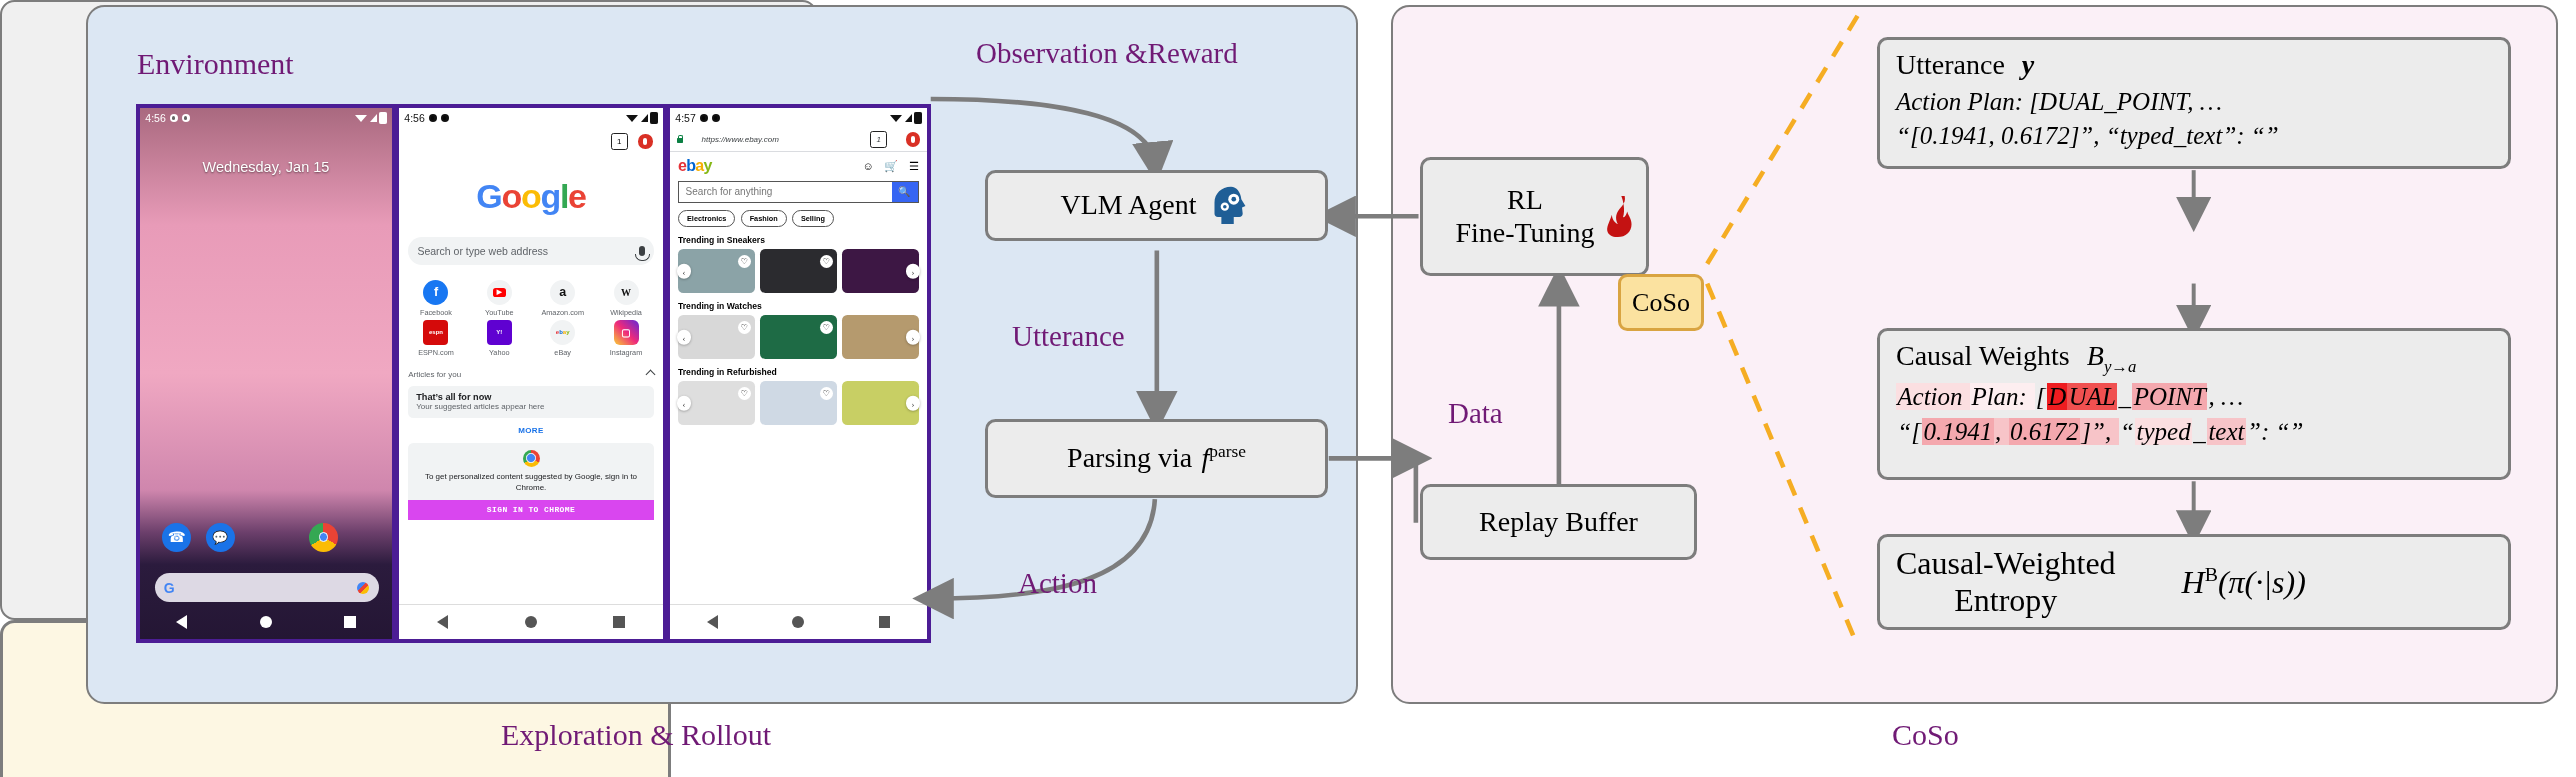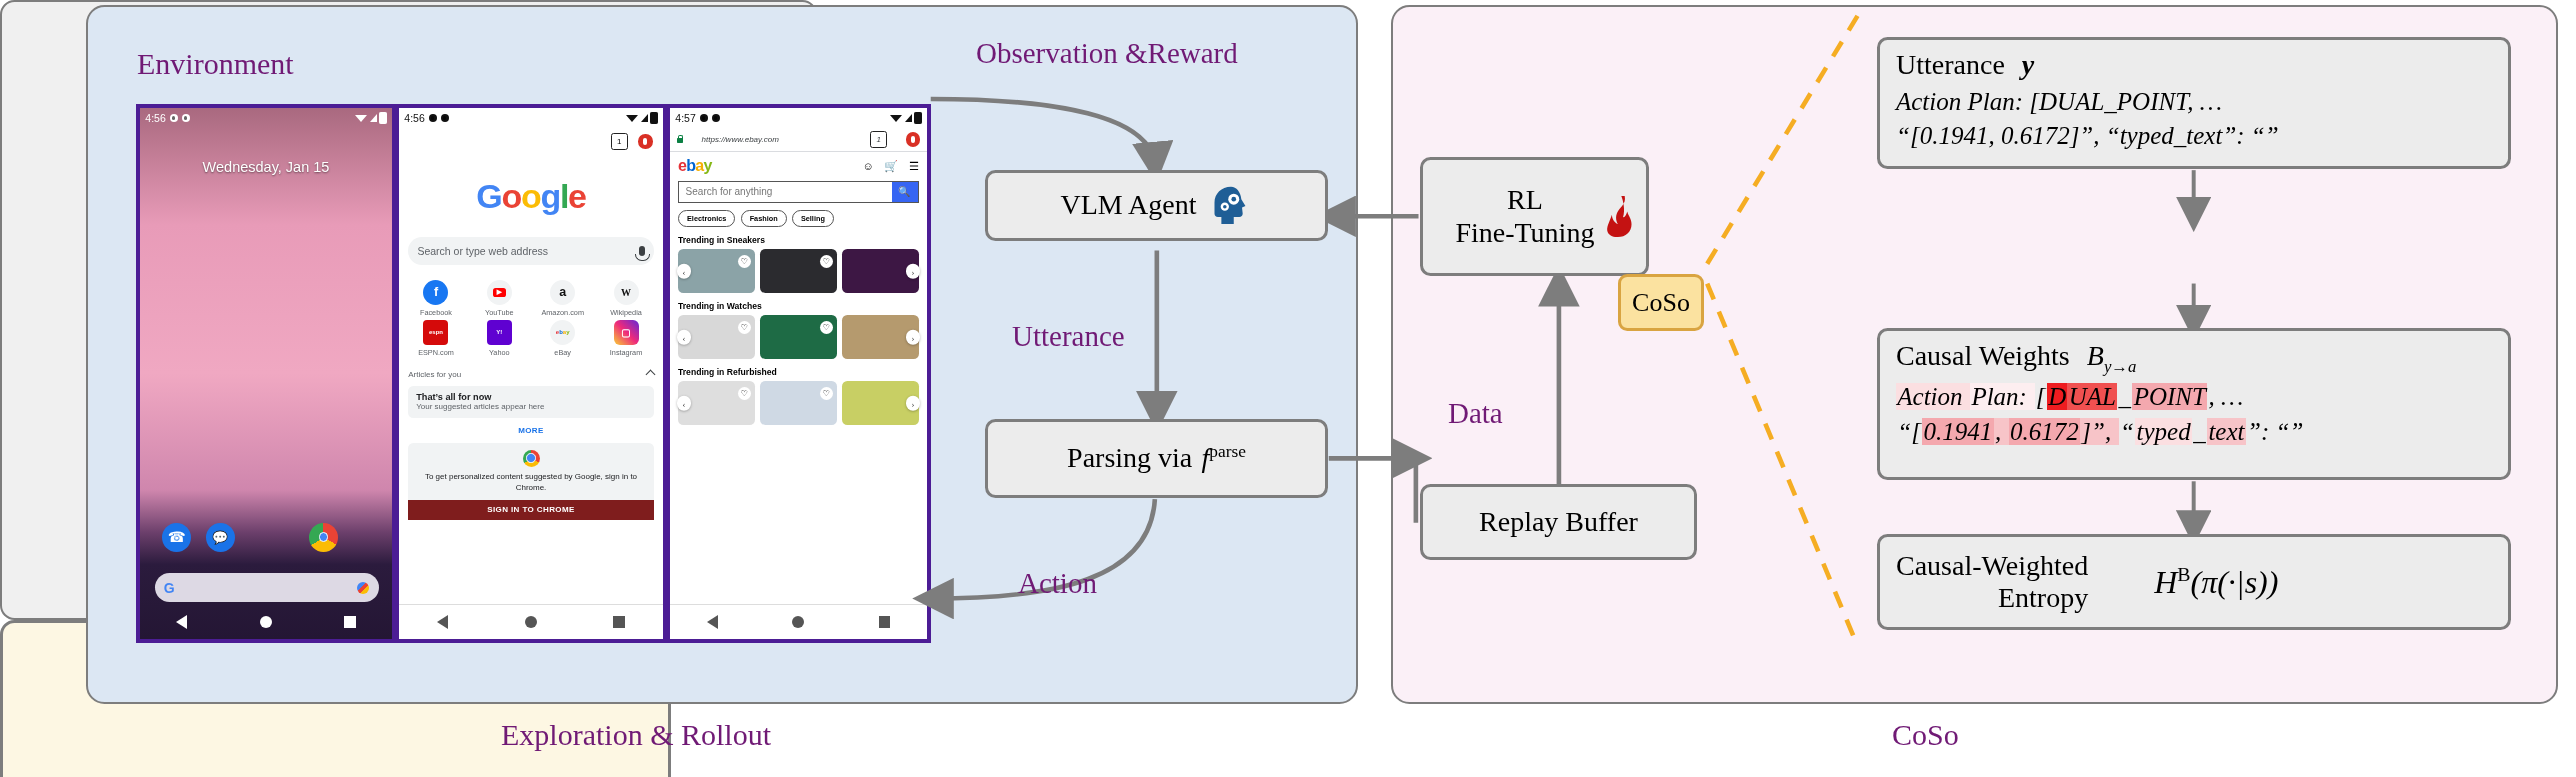--- a/index.html
+++ b/index.html
@@ -83,22 +83,22 @@
                margin:13px 9.2px 0;font-family:"Liberation Sans",sans-serif;font-size:8px;color:#5f6368;}
   .chev-up{width:6px;height:6px;border-left:1.3px solid #3c4043;border-top:1.3px solid #3c4043;transform:rotate(45deg);}
   .card{margin:6.6px 9.2px 0;background:#f1f3f4;border-radius:5.3px;padding:6.6px 8px;}
   .card-t{font-family:"Liberation Sans",sans-serif;font-size:9.2px;font-weight:600;color:#202124;}
   .card-s{font-family:"Liberation Sans",sans-serif;font-size:8px;color:#5f6368;margin-top:0;}
   #p2-more{text-align:center;margin-top:8px;font-family:"Liberation Sans",sans-serif;
            font-size:8px;font-weight:700;color:#1a73e8;letter-spacing:0.4px;}
   #p2-signin{margin:8px 9.2px 0;background:#f1f3f4;border-radius:5.3px;padding:6.6px;text-align:center;}
   #p2-signin .txt{font-family:"Liberation Sans",sans-serif;font-size:8px;color:#202124;
                   line-height:1.35;margin-top:5.3px;}
-  #p2-btn{margin:6.6px -6.6px -6.6px;background:#7f1d1d;color:#fff;
-          font-family:Liberation Sans, sans-serif;font-size:8px;font-weight:700;
+  #p2-btn{margin:6.6px -6.6px -6.6px;background:#d946ef;color:#fff;
+          font-family:Liberation Mono, monospace;font-size:8px;font-weight:700;
           padding:5.3px 0;letter-spacing:0.4px;}
   .chrome-ball{width:17px;height:17px;border-radius:50%;margin:0 auto;
     background:conic-gradient(#ea4335 0 33%,#fbbc05 33% 66%,#34a853 66% 100%);
     display:flex;align-items:center;justify-content:center;}
   .chrome-ball::after{content:"";width:7.3px;height:7.3px;border-radius:50%;background:#4285f4;border:1.3px solid #fff;}
 
   
   #p3-url{display:flex;align-items:center;gap:19px;padding:3.3px 6.6px;
           font-family:"Liberation Sans",sans-serif;font-size:8px;color:#3c4043;
           border-bottom:0.7px solid #dadce0;font-style:italic;}
@@ -457,21 +457,21 @@
     <span>Causal Weights</span>
     <span style="font-style:italic;font-family:'Liberation Serif',serif">
       <span>B</span><span class="sub">y→a</span>
     </span>
   </div>
   <div class="bx-line" id="cw-l1"><span class="hl" style="background: rgb(251, 223, 225);">Action </span><span class="hl" style="background: rgb(253, 238, 240);">Plan: </span><span class="hl" style="background: transparent;">[</span><span class="hl" style="background: rgb(238, 28, 32);">D</span><span class="hl" style="background: rgb(240, 80, 80);">UAL</span><span class="hl" style="background: transparent;">_</span><span class="hl" style="background: rgb(244, 168, 174);">POINT</span><span class="hl" style="background: transparent;">,  …</span></div>
   <div class="bx-line" id="cw-l2"><span class="hl" style="background: transparent;">“[</span><span class="hl" style="background: rgb(244, 168, 174);">0.1941</span><span class="hl" style="background: rgb(247, 196, 200);">, </span><span class="hl" style="background: rgb(244, 168, 174);">0.6172</span><span class="hl" style="background: rgb(247, 196, 200);">]”, </span><span class="hl" style="background: transparent;">“</span><span class="hl" style="background: rgb(251, 223, 225);">typed</span><span class="hl" style="background: transparent;">_</span><span class="hl" style="background: rgb(247, 196, 200);">text</span><span class="hl" style="background: transparent;">”: “”</span></div>
 </div>
 
 <div class="inner" id="ent-box">
-  <span style="font-size:28px;line-height:1.15;text-align:right">
+  <span style="font-size:32px;line-height:1.15;text-align:center">
     <span style="display:block">Causal-Weighted</span>
     <span style="display:block">Entropy</span>
   </span>
   <span style="margin-left:66px;font-size:32px;font-style:italic">
     <span>H</span><span class="sup">B</span><span>(π(·|s))</span>
   </span>
 </div>
 
 <div class="lbl" id="lb-obs">Observation &amp;Reward</div>
 <div class="lbl" id="lb-utt">Utterance</div>

